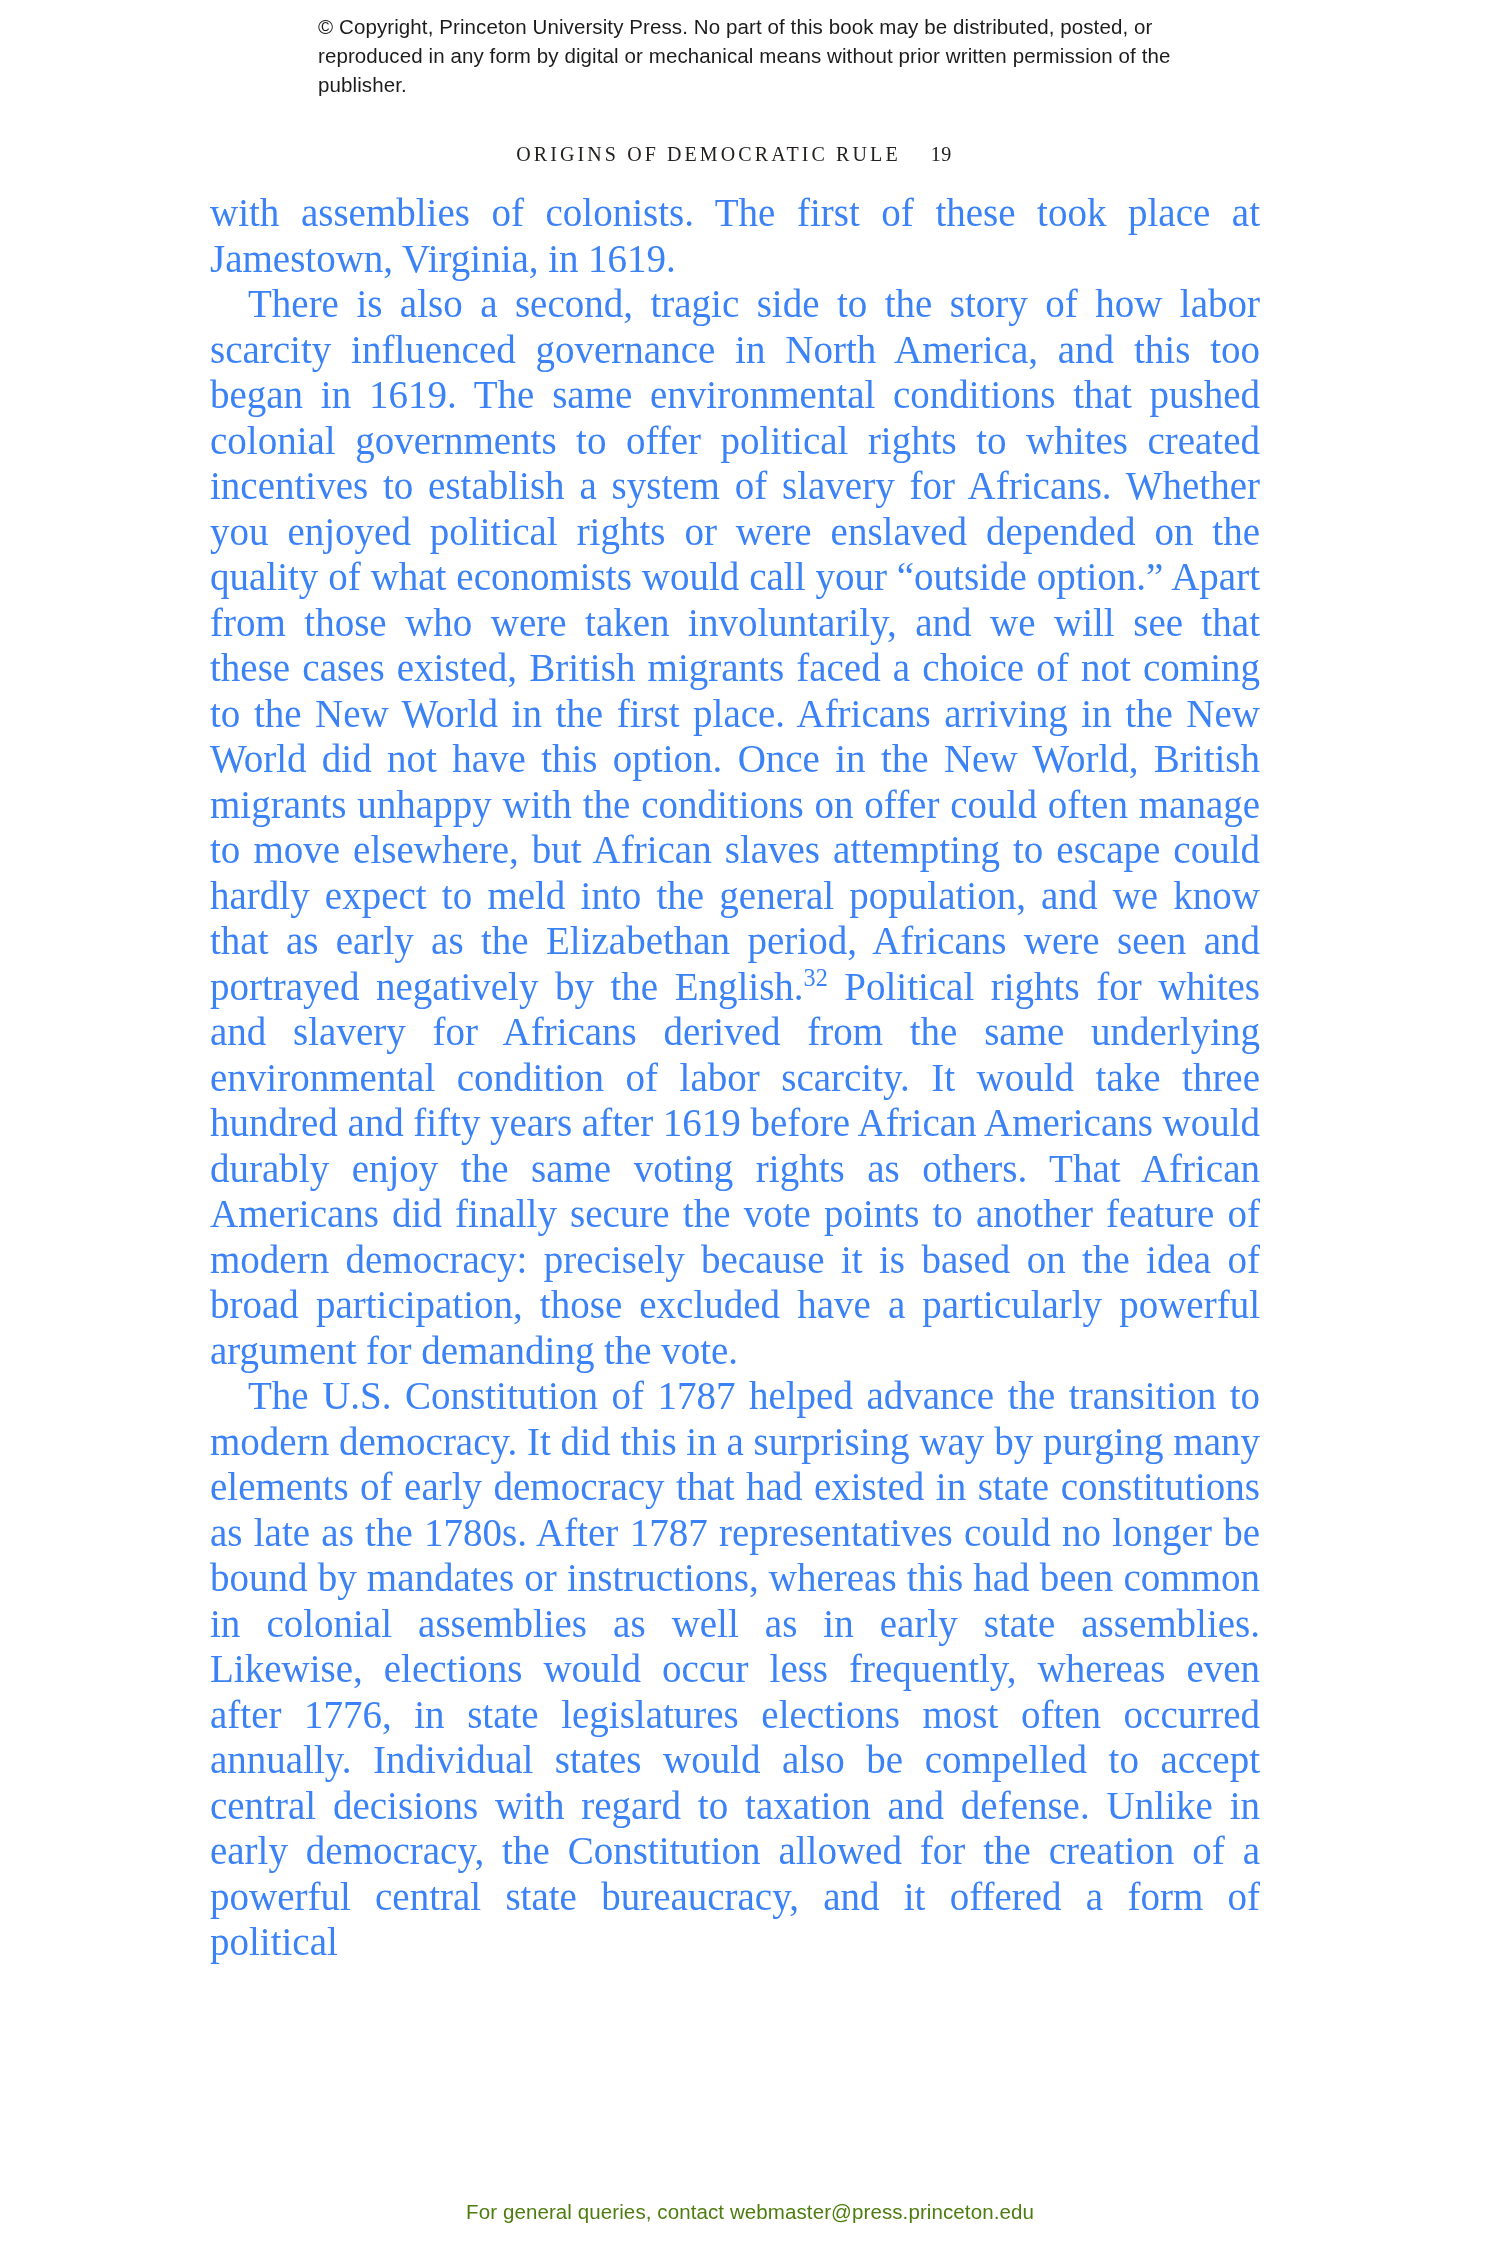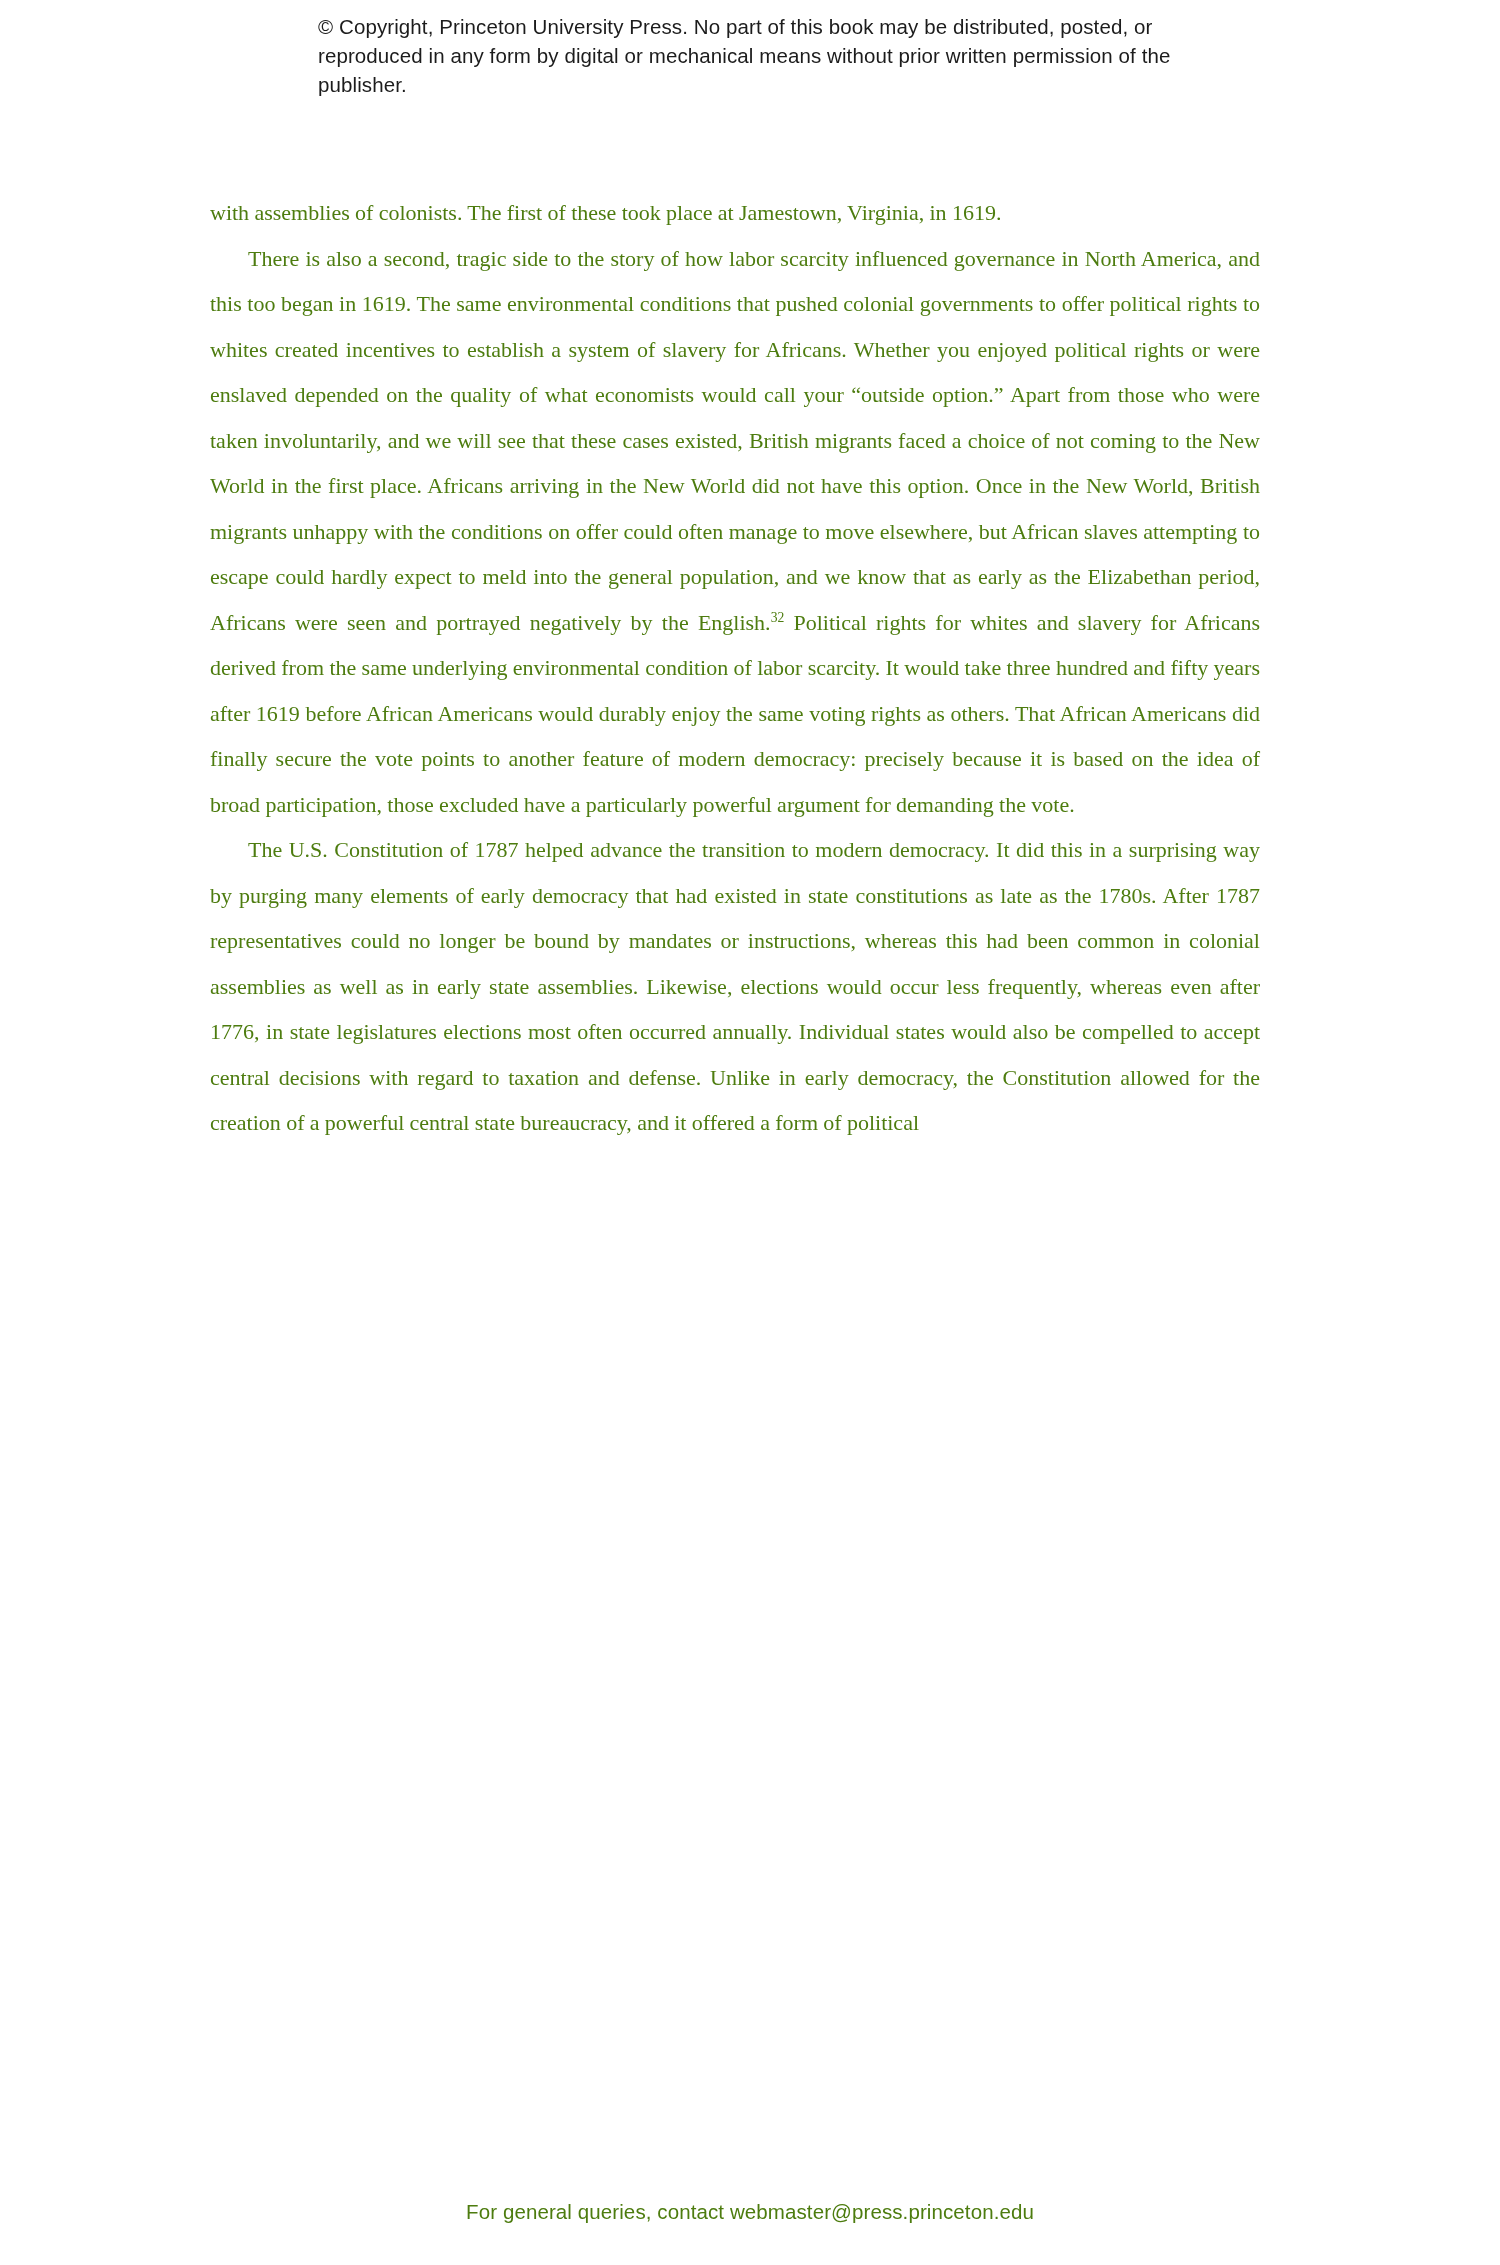--- a/index.html
+++ b/index.html
@@ -58,23 +58,23 @@
   
   .body-col {
     position: absolute;
     left: 210px;
     top: 186px;
     width: 1050px;
   }
   .body-col p {
     margin: 0;
     font-family: "Liberation Serif", "DejaVu Serif", serif;
-    font-size: 22px;
+    font-size: 39px;
     line-height: 45.5px;
-    color: #4d7c0f;
+    color: #3b82f6;
     text-align: justify;
     text-justify: inter-word;
     hyphens: none;
     word-spacing: -0.2px;
   }
   .body-col p.indent {
     text-indent: 38px;
   }
   .fn-ref {
     font-size: 0.62em;
@@ -95,20 +95,23 @@
     letter-spacing: 0.1px;
   }
 </style>
 </head>
 <body>
 
 <div class="page">
 
   <div class="copyright-notice">© Copyright, Princeton University Press. No part of this book may be distributed, posted, or reproduced in any form by digital or mechanical means without prior written permission of the publisher.</div>
 
+  <div class="running-head">
+    <span class="rh-title">Origins of Democratic Rule</span><span class="rh-folio">19</span>
+  </div>
 
   <div class="body-col">
 
     <p>with assemblies of colonists. The first of these took place at Jamestown, Virginia, in 1619.</p>
 
     <p class="indent"><span>There is also a second, tragic side to the story of how labor scarcity influenced governance in North America, and this too began in 1619. The same environmental conditions that pushed colonial governments to offer political rights to whites created incentives to establish a system of slavery for Africans. Whether you enjoyed political rights or were enslaved depended on the quality of what economists would call your “outside option.” Apart from those who were taken involuntarily, and we will see that these cases existed, British migrants faced a choice of not coming to the New World in the first place. Africans arriving in the New World did not have this option. Once in the New World, British migrants unhappy with the conditions on offer could often manage to move elsewhere, but African slaves attempting to escape could hardly expect to meld into the general population, and we know that as early as the Elizabethan period, Africans were seen and portrayed negatively by the English.</span><sup class="fn-ref">32</sup><span> Political rights for whites and slavery for Africans derived from the same underlying environmental condition of labor scarcity. It would take three hundred and fifty years after 1619 before African Americans would durably enjoy the same voting rights as others. That African Americans did finally secure the vote points to another feature of modern democracy: precisely because it is based on the idea of broad participation, those excluded have a particularly powerful argument for demanding the vote.</span></p>
 
     <p class="indent">The U.S. Constitution of 1787 helped advance the transition to modern democracy. It did this in a surprising way by purging many elements of early democracy that had existed in state constitutions as late as the 1780s. After 1787 representatives could no longer be bound by mandates or instructions, whereas this had been common in colonial assemblies as well as in early state assemblies. Likewise, elections would occur less frequently, whereas even after 1776, in state legislatures elections most often occurred annually. Individual states would also be compelled to accept central decisions with regard to taxation and defense. Unlike in early democracy, the Constitution allowed for the creation of a powerful central state bureaucracy, and it offered a form of political</p>
 
   </div>

